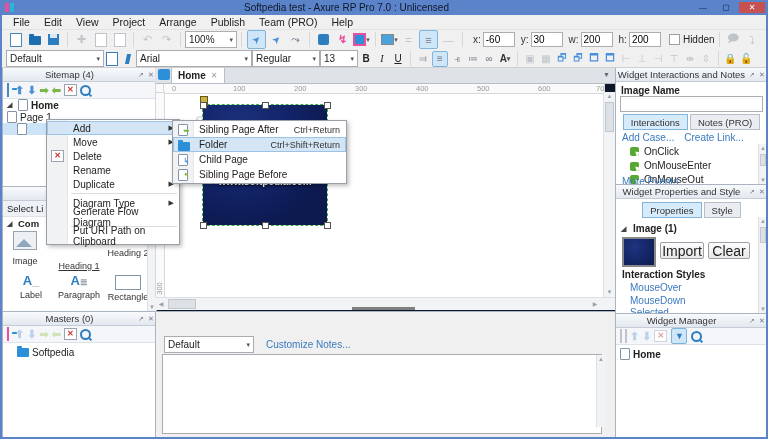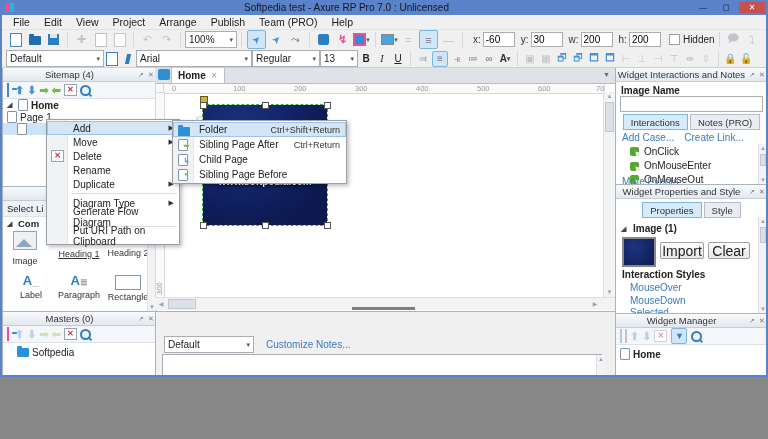--- a/index.html
+++ b/index.html
@@ -1,17 +1,17 @@
 <!DOCTYPE html>
 <html><head>
 <meta charset="utf-8">
 <style>
   html,body{margin:0;padding:0;}
   body{font-family:"Liberation Sans",sans-serif;background:#888;}
-  #win{position:relative;width:768px;height:377px;background:#ffffff;overflow:hidden;font-size:11px;color:#222;}
+  #win{position:relative;width:768px;height:439px;background:#0f172a;overflow:hidden;font-size:11px;color:#222;}
   .abs{position:absolute;}
   .edge{position:absolute;background:#5b83c9;z-index:200;}
   
   #titlebar{left:0;top:0;width:768px;height:15px;background:#5b83c9;display:flex;align-items:center;z-index:150;}
   #title-text{flex:1;text-align:center;font-size:10px;color:#101828;}
   .winbtn{width:20px;height:11px;margin-right:3px;display:flex;align-items:center;justify-content:center;font-size:8px;color:#10203a;}
   #close-btn{background:#c75050;color:#fff;width:26px;border-radius:1px;}
   
   #menubar{left:0;top:15px;width:768px;height:14px;background:#f0f0f0;display:flex;align-items:center;padding-left:6px;gap:0;z-index:140;border-bottom:1px solid #e3e3e3;}
   .menu-it{padding:0 7px;font-size:10.5px;}
@@ -274,21 +274,21 @@
       <span class="caret">◢</span>
       <span>Com</span>
     </div>
 
     <div class="abs" style="left:0;top:44px;width:44px;text-align:center;">
       <div class="imgw-ico" style="margin:0 auto;"></div>
       <div class="wlabel" style="margin-top:6px;">Image</div>
     </div>
     <div class="abs" style="left:53px;top:44px;width:46px;text-align:center;">
       <div style="font-weight:bold;font-size:14px;color:#3a5a80;">A</div>
-      <div class="wlabel" style="margin-top:2px;text-decoration:underline;">Heading 1</div>
+      <div class="wlabel" style="margin-top:14px;text-decoration:underline;">Heading 1</div>
     </div>
     <div class="abs" style="left:102px;top:44px;width:46px;text-align:center;">
       <div style="font-weight:bold;font-size:12px;color:#3a5a80;">A</div>
       <div class="wlabel" style="margin-top:3px;">Heading 2</div>
     </div>
     <div class="abs" style="left:6px;top:86px;width:44px;text-align:center;">
       <div style="font-weight:bold;font-size:13px;color:#2d7dc1;">A<span style="color:#9aa4b0;">_</span></div>
       <div class="wlabel" style="margin-top:2px;">Label</div>
     </div>
     <div class="abs" style="left:53px;top:86px;width:46px;text-align:center;">
@@ -509,35 +509,35 @@
     <div class="cmi">
         <span>Generate Flow Diagram</span>
       </div>
     <div class="cmsep"></div>
     <div class="cmi">
         <span>Put URI Path on Clipboard</span>
       </div>
   </div>
 
   <div id="submenu" class="abs">
-    <div class="smi hl">
-      <span class="gut">
-          <span class="i-folder"></span>
-        </span>
-      <span>Folder</span>
-      <span class="sc">Ctrl+Shift+Return</span>
-    </div>
     <div class="smi">
       <span class="gut">
           <span class="page-ico"></span>
           <span class="arrow green" style="font-size:7px;margin-left:-4px;">➥</span>
         </span>
       <span>Sibling Page After</span>
       <span class="sc">Ctrl+Return</span>
     </div>
+    <div class="smi hl">
+      <span class="gut">
+          <span class="i-folder"></span>
+        </span>
+      <span>Folder</span>
+      <span class="sc">Ctrl+Shift+Return</span>
+    </div>
     <div class="smi">
       <span class="gut">
           <span class="page-ico"></span>
           <span class="arrow blue" style="font-size:7px;margin-left:-4px;">↳</span>
         </span>
       <span>Child Page</span>
     </div>
     <div class="smi">
       <span class="gut">
           <span class="page-ico"></span>

